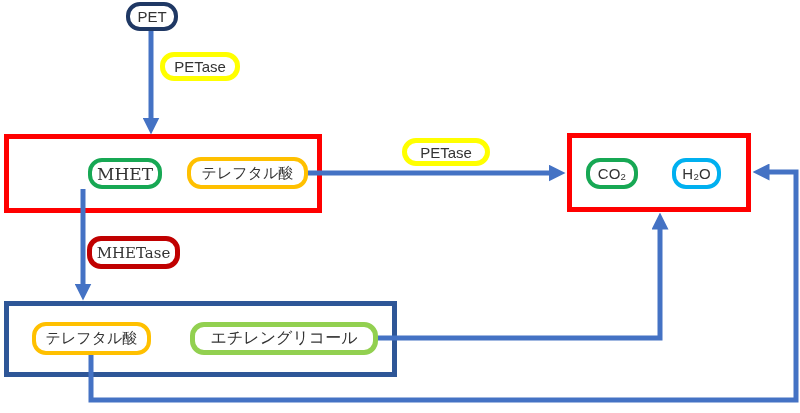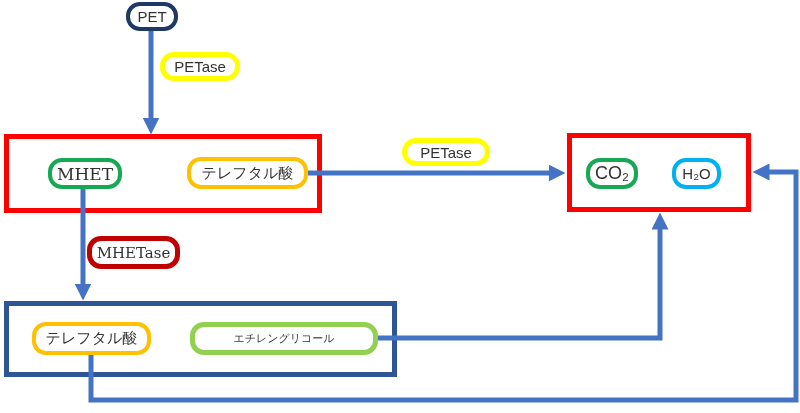--- a/index.html
+++ b/index.html
@@ -31,25 +31,25 @@
   #redbox1 {left:4px;  top:134px; width:318px; height:79px; border:5px solid #FF0000;}
   #redbox2 {left:567px; top:133px; width:184px; height:79px; border:5px solid #FF0000;}
   #navybox {left:4px;  top:301px; width:393px; height:76px; border:5px solid #2E5697;}
 
   
   #pet     {left:126px; top:2px;   width:52px;  height:29px; border:4px solid #1F3864; font-size:15px;}
   #petase1 {left:160px; top:52px;  width:80px;  height:29px; border:5px solid #FFFF00; font-size:15px;}
   #mhet    {left:48px;  top:158px; width:74px;  height:31px; border:4px solid #17A854; font-size:17px;}
   #tpa1    {left:187px; top:157px; width:121px; height:32px; border:4px solid #FFC000; font-size:15px;}
   #petase2 {left:402px; top:138px; width:88px;  height:28px; border:5px solid #FFFF00; font-size:15px;}
-  #co2     {left:586px; top:158px; width:52px;  height:31px; border:4px solid #17A854; font-size:18px;}
+  #co2     {left:586px; top:158px; width:52px;  height:31px; border:4px solid #17A854; font-size:15px;}
   #h2o     {left:672px; top:158px; width:49px;  height:31px; border:4px solid #00B0F0; font-size:15px;}
   #mhetase {left:87px;  top:228px; width:93px;  height:33px; border:5px solid #C00000; font-size:15px;margin-top:8px;}
   #tpa2    {left:32px;  top:322px; width:119px; height:33px; border:4px solid #FFC000; font-size:15px;}
-  #eg      {left:190px; top:322px; width:188px; height:33px; border:5px solid #92D050; font-size:11px;}
+  #eg      {left:190px; top:322px; width:188px; height:33px; border:5px solid #92D050; font-size:16px;}
 
   #connector-layer{
     position:absolute;left:0;top:0;width:800px;height:413px;
     pointer-events:none;
   }
 </style>
 </head>
 <body>
 
 <div id="canvas">
@@ -68,21 +68,21 @@
     <polyline class="conn" points="308,173 557,173" fill="none" stroke="#4472C4" stroke-width="5" marker-end="url(#ah)"></polyline>
     <polyline class="conn" points="83,189 83,292" fill="none" stroke="#4472C4" stroke-width="5" marker-end="url(#ah)"></polyline>
     <polyline class="conn" points="378,338 660,338 660,221" fill="none" stroke="#4472C4" stroke-width="5" marker-end="url(#ah)"></polyline>
     <polyline class="conn" points="91,355 91,400 796,400 796,172 761,172" fill="none" stroke="#4472C4" stroke-width="5" marker-end="url(#ah)"></polyline>
   </svg>
 
   <div class="node sans-label" id="pet" style="border-color: rgb(31, 56, 100);">PET</div>
 
   <div class="node sans-label" id="petase1" style="border-color: rgb(255, 255, 0);">PETase</div>
 
-  <div class="node serif-label" id="mhet" style="border-color: rgb(23, 168, 84);">MHET</div>
+  <div class="node serif-label" id="mhet" style="border-color: rgb(23, 168, 84); margin-left: 40px;">MHET</div>
 
   <div class="node serif-label" id="tpa1" style="border-color: rgb(255, 192, 0);">テレフタル酸</div>
 
   <div class="node sans-label" id="petase2" style="border-color: rgb(255, 255, 0);">PETase</div>
 
   <div class="node sans-label" id="co2" style="border-color: rgb(23, 168, 84);">CO₂</div>
 
   <div class="node sans-label" id="h2o" style="border-color: rgb(0, 176, 240);">H₂O</div>
 
   <div class="node serif-label" id="mhetase" style="border-color: rgb(192, 0, 0);">MHETase</div>

